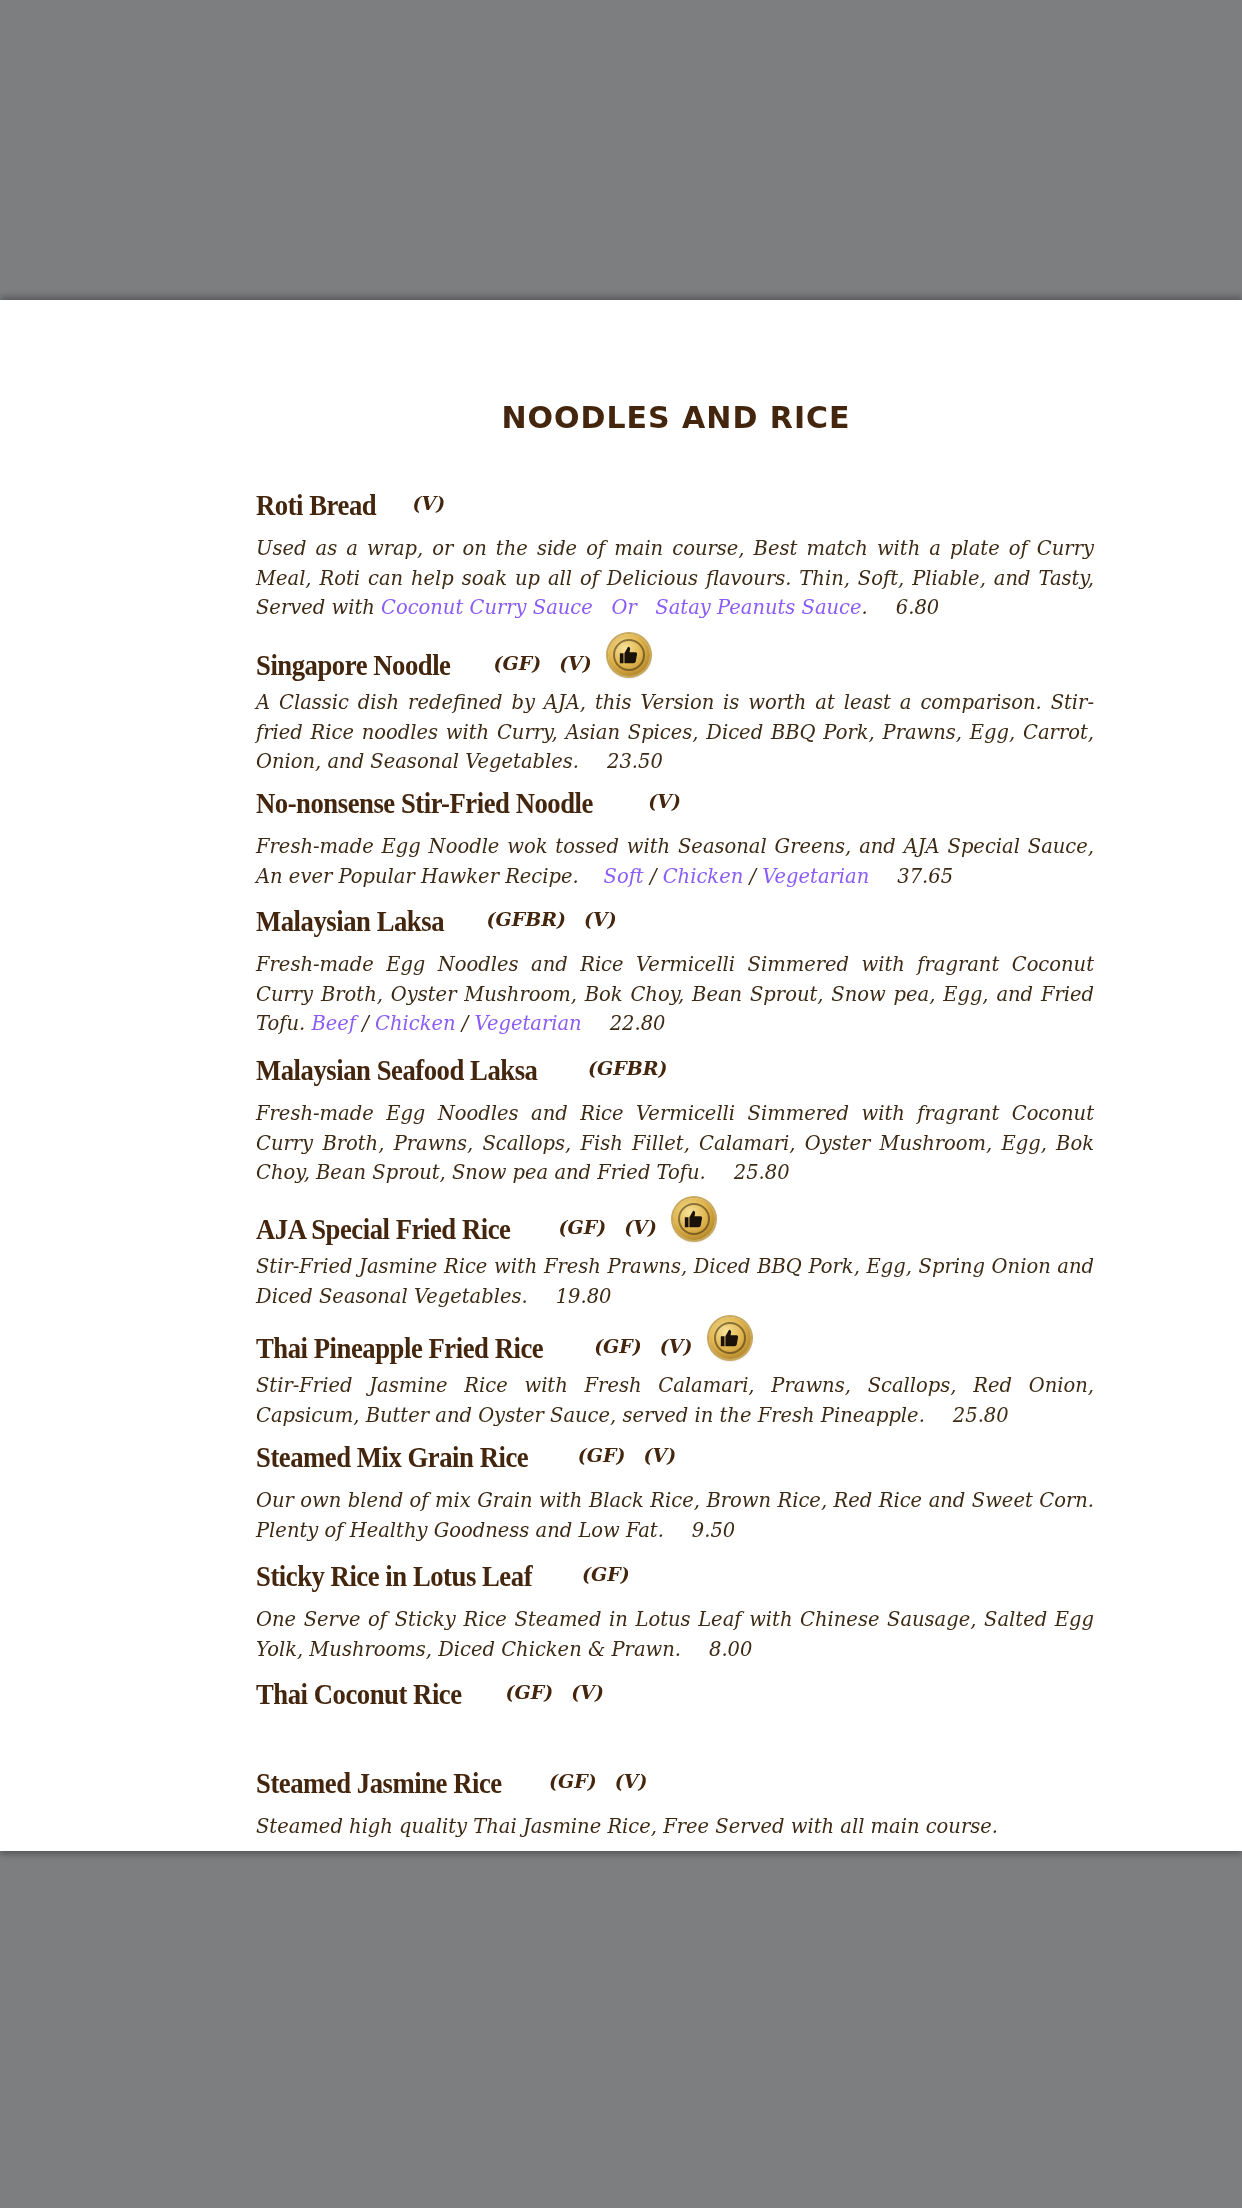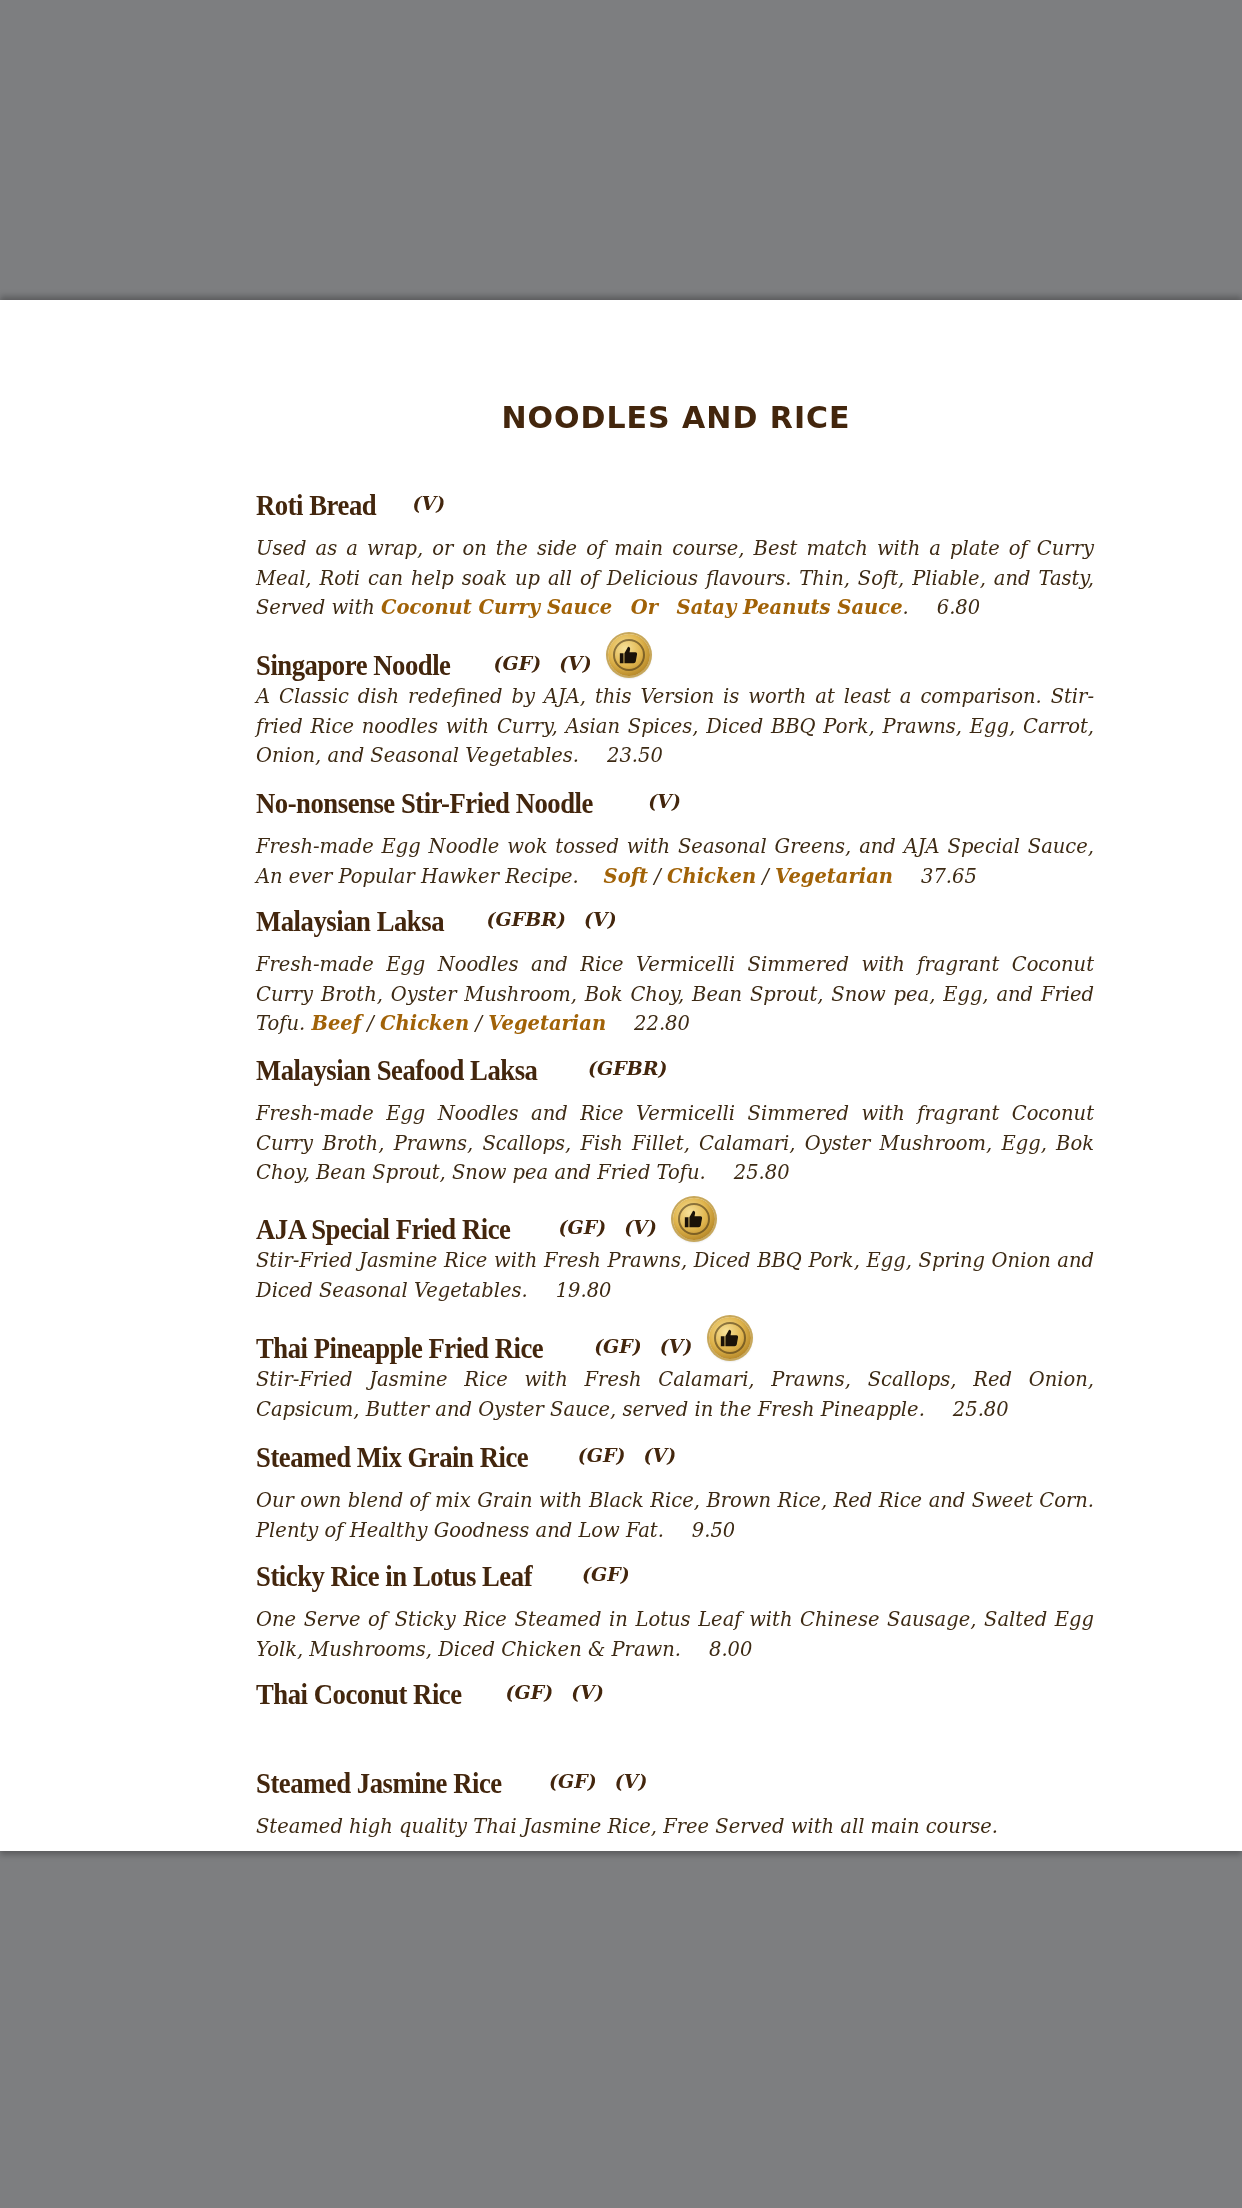--- a/index.html
+++ b/index.html
@@ -69,22 +69,22 @@
   .badge svg { width: 22px; height: 22px; position: relative; z-index: 1; }
   .desc {
     margin-top: 12px;
     font-family: "DejaVu Serif", serif;
     font-style: italic;
     font-size: 19.5px;
     line-height: 29.5px;
     color: #3d2a14;
     text-align: justify;
   }
-  .desc.tight { margin-top: 0; }
-  .desc b { font-weight: bold; color: #a16207; }
+  .desc.tight { margin-top: 6px; }
+  .desc b { font-weight: normal; color: #8b5cf6; }
   .price { margin-left: 28px; }
 </style>
 </head>
 <body>
 
 <div class="page">
   <div class="title">NOODLES AND RICE</div>
 
   <div class="item" style="top:160px">
     <div class="heading">

